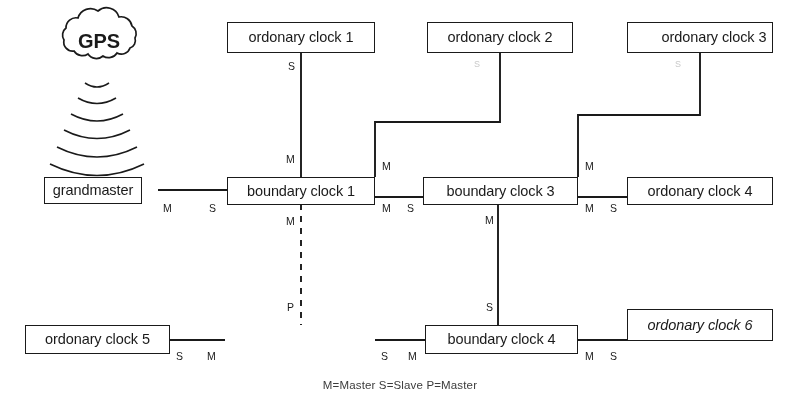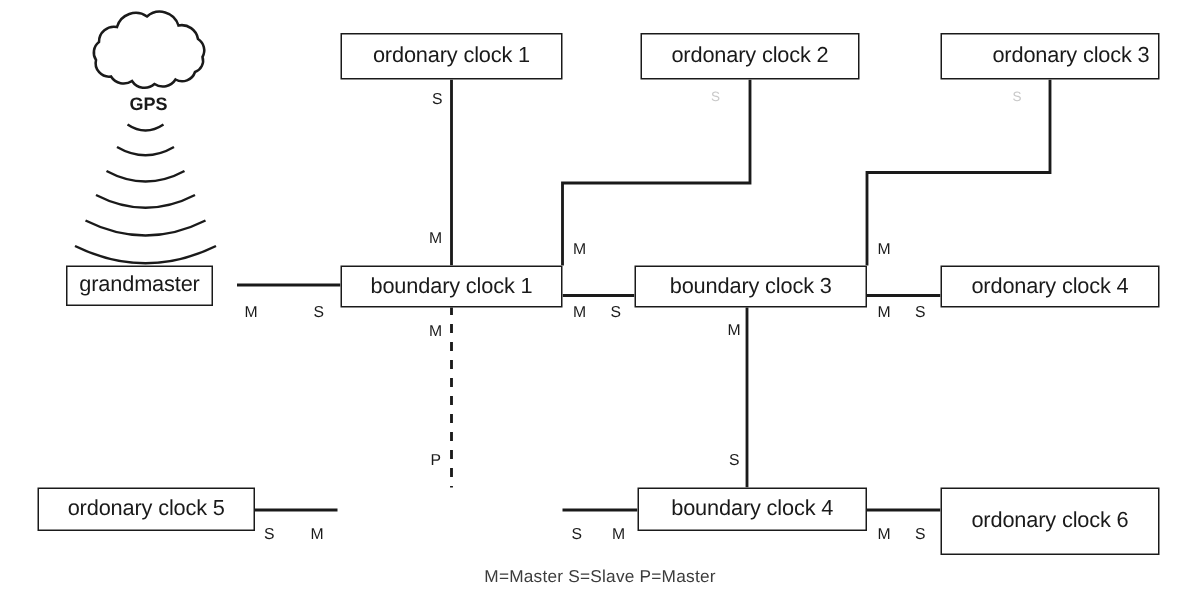--- a/index.html
+++ b/index.html
@@ -60,25 +60,24 @@
     font-size: 11.5px;
     color: #3c3c3c;
     letter-spacing: 0.15px;
   }
   .gps-label {
     position: absolute;
     left: 66px;
     top: 30px;
     width: 66px;
     text-align: center;
-    font-size: 12px;
+    font-size: 20px;
     font-weight: bold;
     color: #1a1a1a;
     z-index: 5;
-    margin-top: 32px;
   }
 </style>
 </head>
 <body>
 
 <div id="diagram-root">
 
   <svg id="wires" viewBox="0 0 800 402">
     <g fill="none" stroke="#1a1a1a" stroke-width="1.9" stroke-linecap="butt">
 
@@ -141,21 +140,21 @@
 
   <div class="node-box" style="left:423px; top:177px; width:155px; height:28px;">boundary clock 3</div>
 
   <div class="node-box" style="left:627px; top:177px; width:146px; height:28px;">ordonary clock 4</div>
 
   <div class="node-box" style="left:25px;  top:325px; width:145px; height:29px;">ordonary clock 5</div>
 
 
   <div class="node-box" style="left:425px; top:325px; width:153px; height:29px;">boundary clock 4</div>
 
-  <div class="node-box" style="left:627px; top:325px; width:146px; height:45px;">ordonary clock 6</div>
+  <div class="node-box" style="left:627px; top:309px; width:146px; height:32px;font-style:italic;">ordonary clock 6</div>
 
   <div class="port-label" style="left:163px; top:203px;">M</div>
 
   <div class="port-label" style="left:209px; top:203px;">S</div>
 
   <div class="port-label" style="left:288px; top:61px;">S</div>
 
   <div class="port-label" style="left:286px; top:154px;">M</div>
 
   <div class="port-label faint" style="left:474px; top:60px;">S</div>

